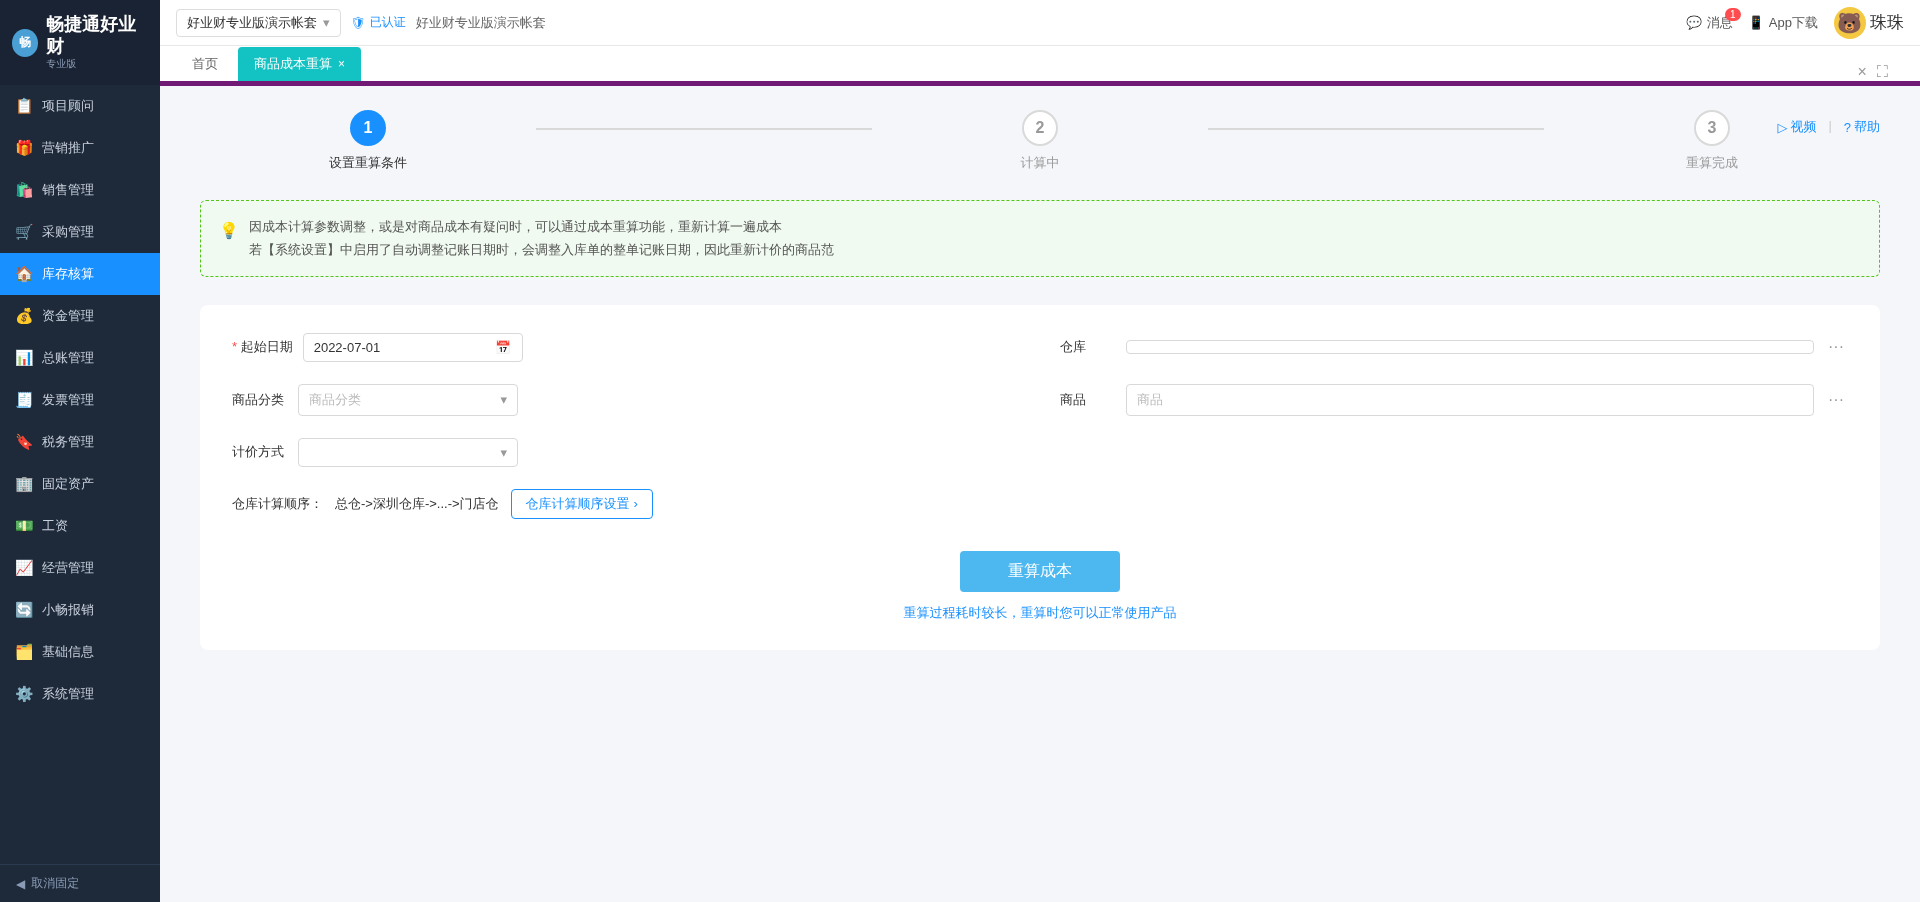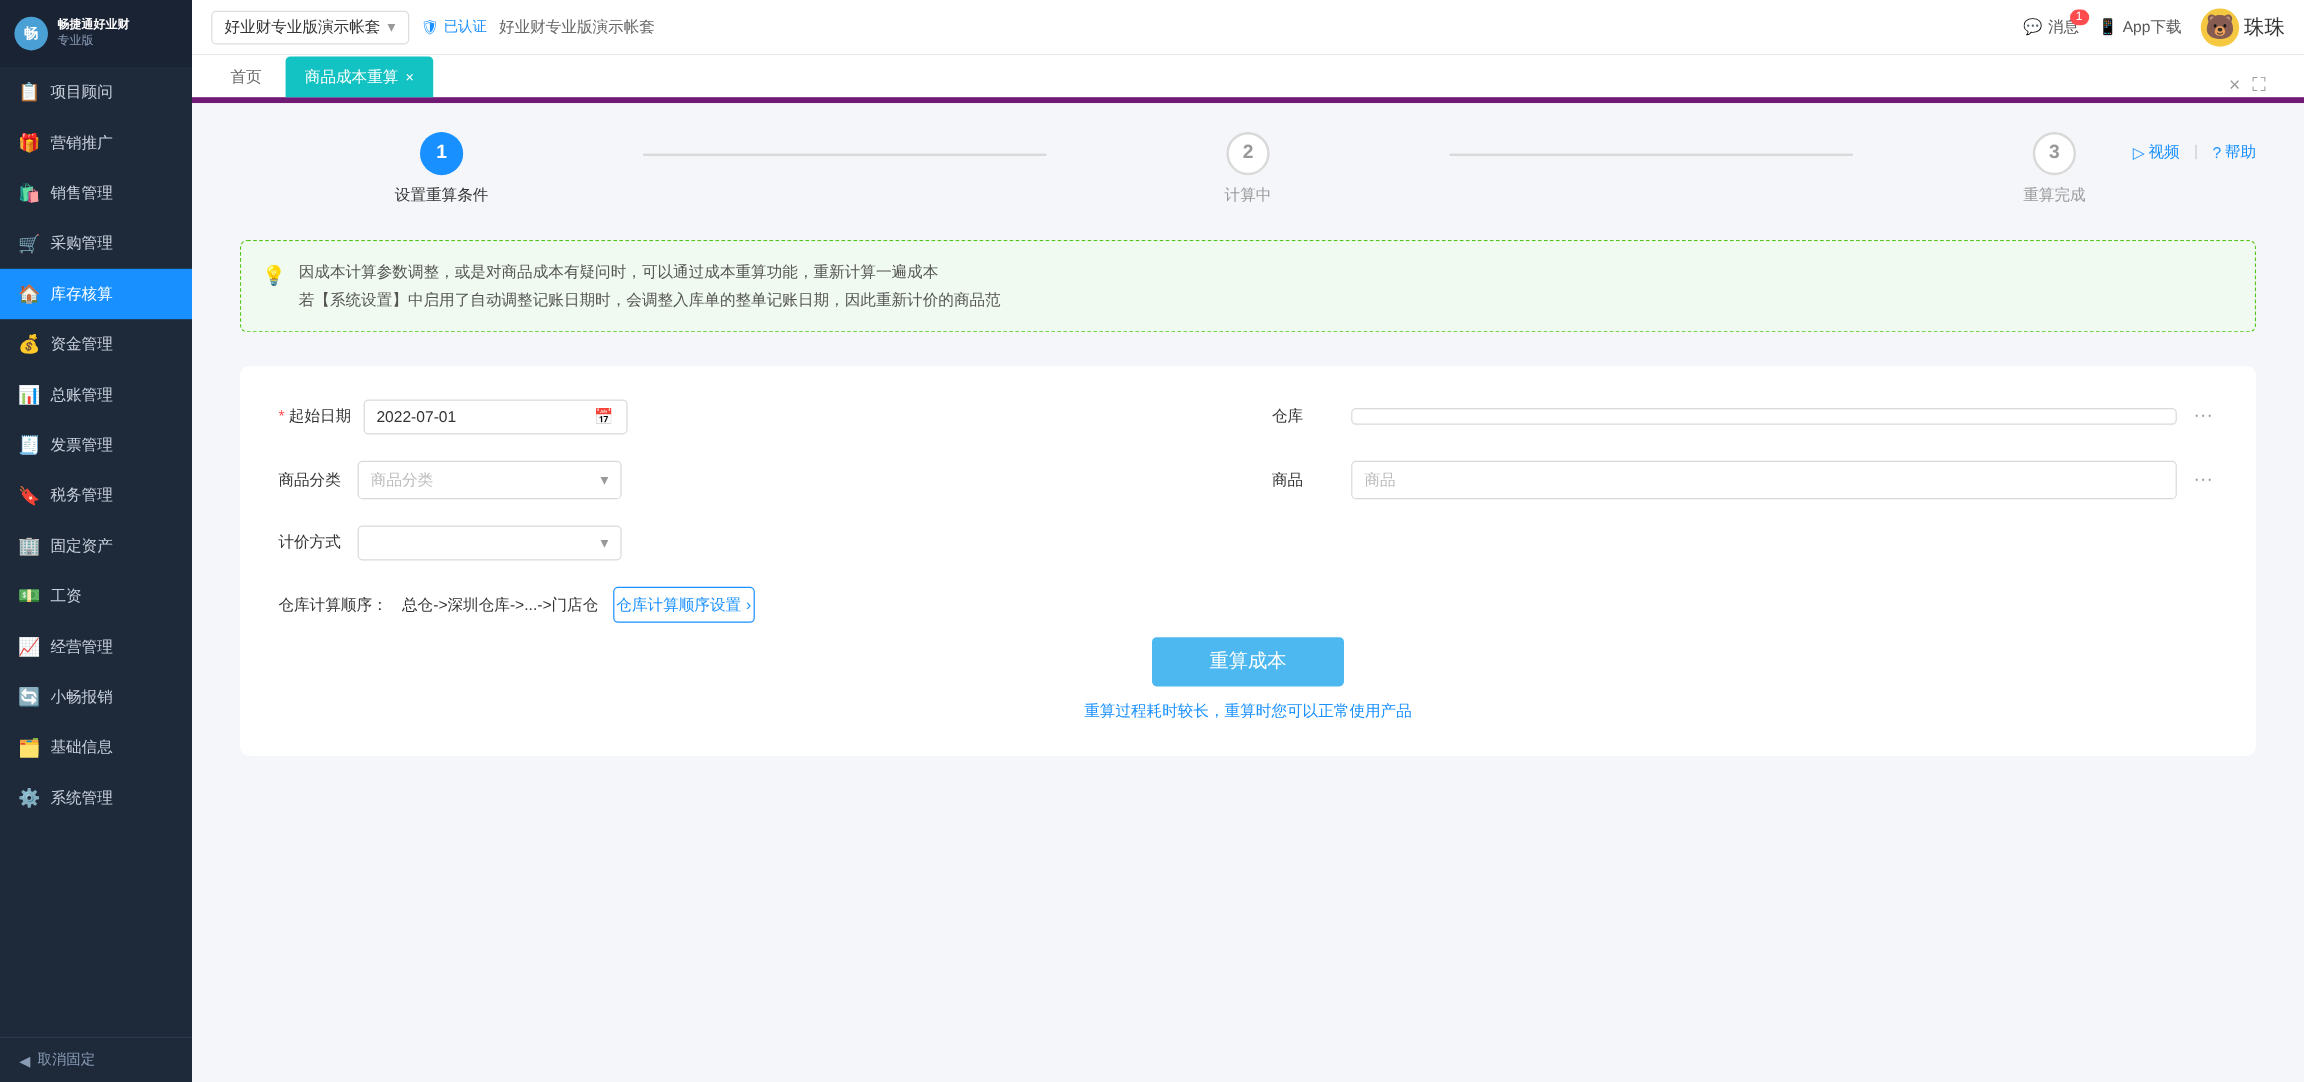--- a/index.html
+++ b/index.html
@@ -23,21 +23,21 @@
       background: #1a2333;
     }
     .sidebar-logo-icon {
       width: 28px;
       height: 28px;
       background: #4a9fd4;
       border-radius: 50%;
       display: flex; align-items: center; justify-content: center;
       color: white; font-size: 12px; font-weight: bold;
     }
-    .sidebar-logo-text { font-size: 10px; color: #fff; font-weight: bold; line-height: 1.2; }
+    .sidebar-logo-text { font-size: 18px; color: #fff; font-weight: bold; line-height: 1.2; }
     .sidebar-logo-sub { font-size: 10px; color: #8a9bb5; }
     .sidebar-items { flex: 1; overflow-y: auto; }
     .sidebar-item {
       display: flex;
       align-items: center;
       gap: 8px;
       padding: 12px 16px;
       cursor: pointer;
       color: #c8d0dc;
       font-size: 13px;
@@ -248,29 +248,29 @@
       background: #fff;
       cursor: pointer;
     }
     .form-select-arrow { margin-left: auto; color: #999; }
     .form-dots { color: #999; cursor: pointer; font-size: 16px; padding: 0 4px; }
 
     
     .warehouse-row {
       display: flex;
       align-items: center;
-      margin-bottom: 12px;
+      margin-bottom: 32px;
       gap: 12px;
     }
     .warehouse-label { font-size: 13px; color: #333; white-space: nowrap; }
     .warehouse-value { font-size: 13px; color: #333; }
     .warehouse-btn {
       border: 1px solid #1890ff;
       border-radius: 4px;
-      padding: 5px 2px;
+      padding: 5px 14px;
       color: #1890ff;
       font-size: 13px;
       cursor: pointer;
       display: flex;
       align-items: center;
       gap: 4px;
       background: #fff;
     }
 
     

